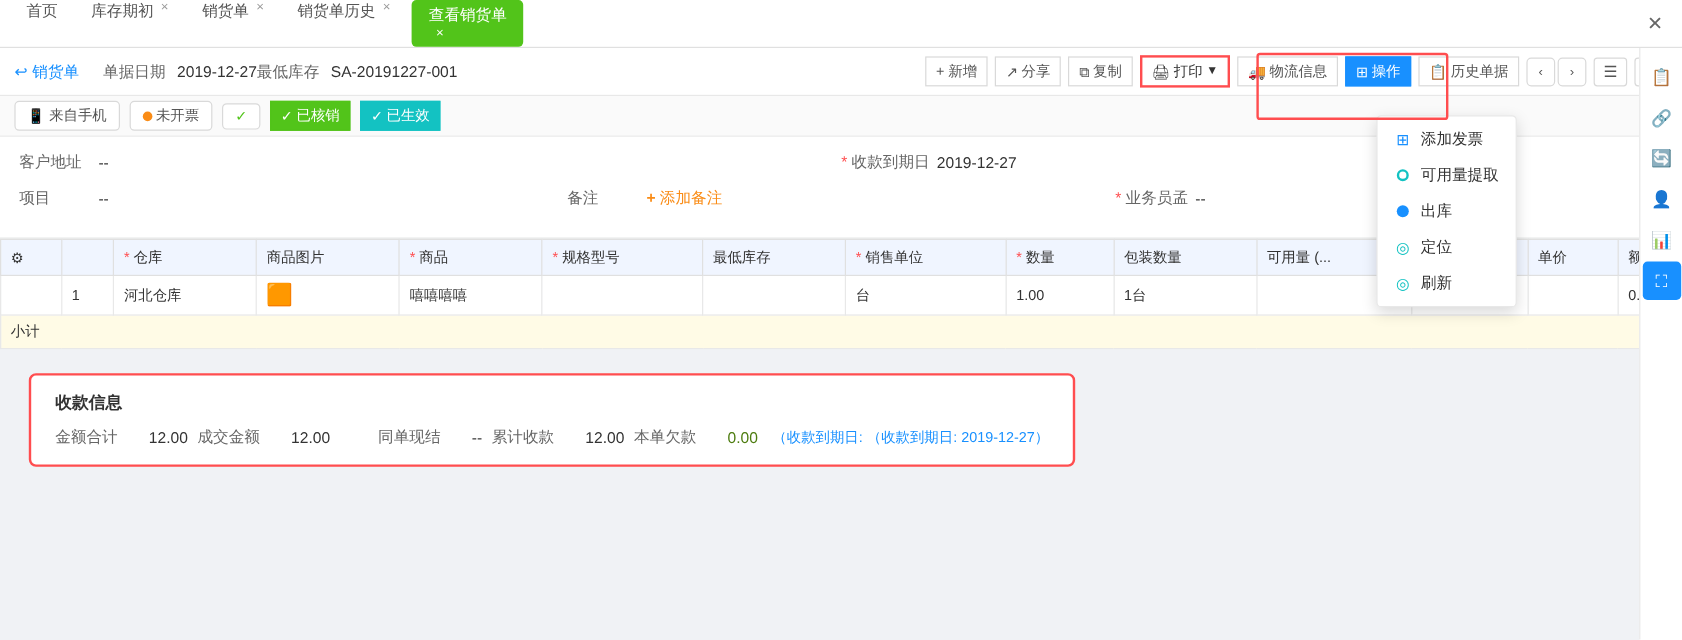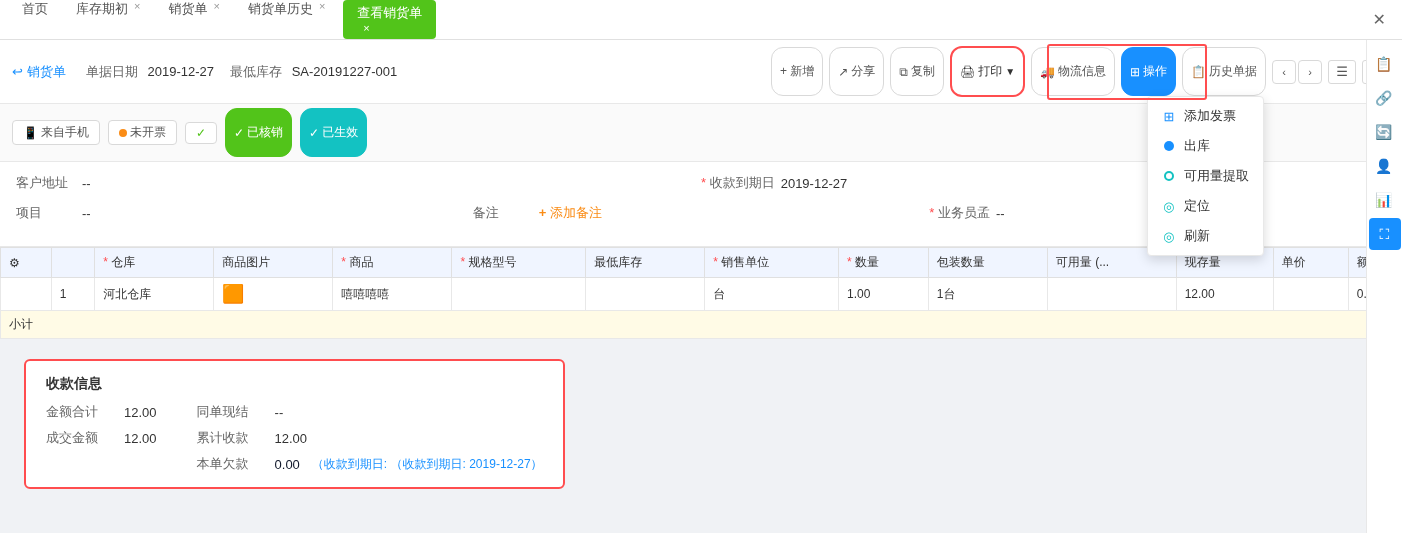--- a/index.html
+++ b/index.html
@@ -18,26 +18,26 @@
     .tab-item.highlight { background: #52c41a; color: #fff; border-radius: 4px; border-bottom: none; padding: 4px 14px; margin: 0 4px; flex-direction: column; }
     .tab-item.highlight .tab-close { color: #fff; }
     .tab-bar-close { margin-left: auto; cursor: pointer; color: #666; font-size: 16px; padding: 0 8px; }
 
     
     .doc-toolbar {
       display: flex; align-items: center; padding: 6px 12px; border-bottom: 1px solid #e8e8e8;
       background: #fff; flex-wrap: wrap; gap: 4px;
     }
     .doc-title { display: flex; align-items: center; color: #1890ff; font-size: 13px; font-weight: 500; }
-    .doc-meta { display: flex; align-items: flex-start; margin-left: 16px; gap: 16px; font-size: 13px; color: #333; }
+    .doc-meta { display: flex; align-items: flex-start; margin-left: 16px; gap: 0; font-size: 13px; color: #333; }
     .doc-meta .label { color: #666; }
     .toolbar-actions { margin-left: auto; display: flex; align-items: center; gap: 6px; }
     .action-btn {
-      display: flex; align-items: center; gap: 3px; padding: 15px 8px; border: 1px solid #d9d9d9;
-      border-radius: 12px; background: #fff; cursor: pointer; font-size: 12px; color: #555;
+      display: flex; align-items: center; gap: 3px; padding: 3px 8px; border: 1px solid #d9d9d9;
+      border-radius: 0; background: #fff; cursor: pointer; font-size: 12px; color: #555;
       white-space: nowrap;
     }
     .action-btn.print-btn { border: 2px solid #ff4d4f; color: #333; font-weight: 500; }
     .action-btn.active-tab { background: #1890ff; color: #fff; border-color: #1890ff; }
     .action-btn.success { background: #52c41a; color: #fff; border-color: #52c41a; }
     .action-btn.success2 { background: #13c2c2; color: #fff; border-color: #13c2c2; }
 
     
     .doc-toolbar2 {
       display: flex; align-items: center; padding: 4px 12px; border-bottom: 1px solid #e8e8e8;
@@ -75,25 +75,25 @@
     tr.data-row td { background: #fff; }
     tr.subtotal-row td { background: #fffbe6; font-weight: 500; }
 
     
     .payment-box {
       border: 2px solid #ff4d4f; border-radius: 6px; padding: 14px 20px;
       margin: 12px 16px; display: inline-block; min-width: 480px; background: #fff;
     }
     .payment-box-title { font-weight: bold; font-size: 14px; margin-bottom: 10px; }
     .payment-rows { display: flex; gap: 40px; }
-    .payment-col { display: flex; flex-direction: column; gap: 8px; }
+    .payment-col { display: flex; flex-direction: row; gap: 8px; }
     .payment-item { display: flex; align-items: center; gap: 8px; font-size: 13px; }
     .payment-item .p-label { color: #666; min-width: 70px; }
     .payment-item .p-value { color: #333; }
-    .payment-item .p-value.red { color: #0f172a; }
+    .payment-item .p-value.red { color: #4d7c0f; }
     .payment-item .p-value.blue { color: #1890ff; }
     .dropdown-menu {
       position: absolute; background: #fff; border: 1px solid #e8e8e8;
       border-radius: 4px; box-shadow: 0 4px 12px rgba(0,0,0,0.15);
       z-index: 100; min-width: 110px; padding: 4px 0;
     }
     .menu-item {
       display: flex; align-items: center; gap: 8px; padding: 6px 14px;
       cursor: pointer; font-size: 13px; color: #333; white-space: nowrap;
     }
@@ -331,29 +331,29 @@
   <div style="position:absolute; top: 96px; right: 255px; z-index:200;">
 
     <div style="position:absolute; top:-52px; left:-100px; width:160px; height:56px; border:2px solid #ff4d4f; border-radius:3px; pointer-events:none; z-index:300;"></div>
     <div class="dropdown-menu">
       <div class="menu-item">
         <span class="menu-icon blue">⊞</span>
         <span>添加发票</span>
       </div>
       <div class="menu-item">
         <span class="menu-icon">
+            <span style="width:10px;height:10px;border-radius:50%;border:2px solid #13c2c2;display:inline-block;"></span>
+          </span>
+        <span>可用量提取</span>
+      </div>
+      <div class="menu-item">
+        <span class="menu-icon">
             <span class="green-dot" style="width:10px;height:10px;border-radius:50%;background:#1890ff;display:inline-block;"></span>
           </span>
         <span>出库</span>
-      </div>
-      <div class="menu-item">
-        <span class="menu-icon">
-            <span style="width:10px;height:10px;border-radius:50%;border:2px solid #13c2c2;display:inline-block;"></span>
-          </span>
-        <span>可用量提取</span>
       </div>
       <div class="menu-item">
         <span class="menu-icon teal">◎</span>
         <span>定位</span>
       </div>
       <div class="menu-item">
         <span class="menu-icon teal">◎</span>
         <span>刷新</span>
       </div>
     </div>

